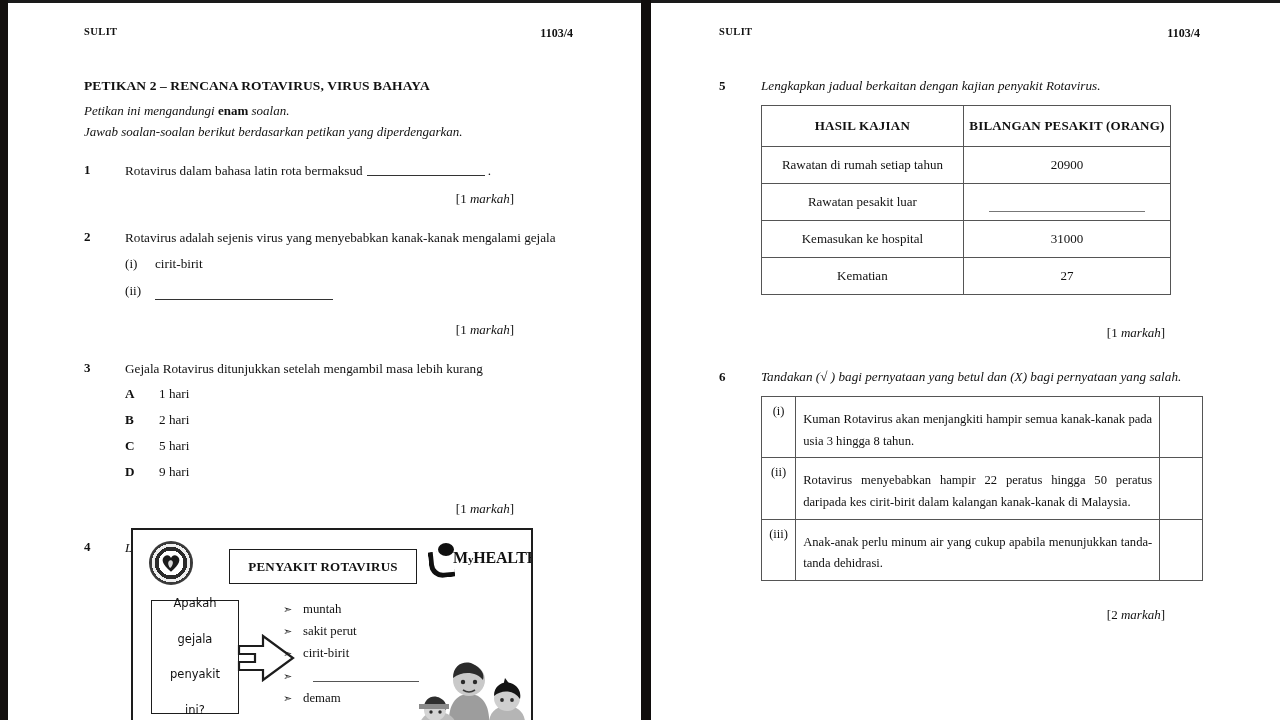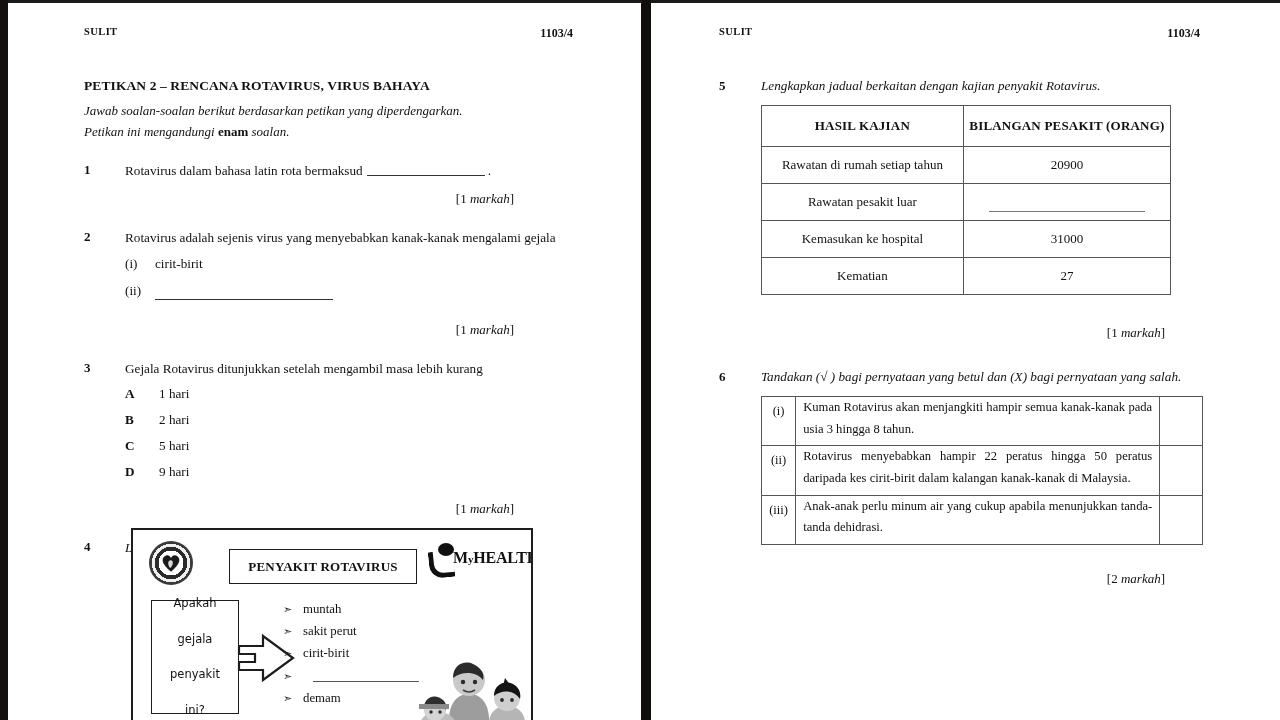--- a/index.html
+++ b/index.html
@@ -332,21 +332,21 @@
     vertical-align: top;
     line-height: 1.72;
   }
   .t6 .rom {
     width: 34px;
     text-align: center;
     padding-top: 4px;
   }
   .t6 .stmt {
     width: 364px;
-    padding: 0 7px 5px 7px;
+    padding: 12px 7px 5px 7px;
     text-align: justify;
     text-align-last: left;
   }
   .t6 .ansbox { width: 44px; }
 
   .markah-r {
     text-align: right;
     font-size: 13px;
     padding-right: 74px;
   }
@@ -363,23 +363,23 @@
 
     <div class="pg-header">
       <span>SULIT</span>
       <span class="code">1103/4</span>
     </div>
 
     <div class="body-left">
 
       <div class="petikan-title">PETIKAN 2 – RENCANA ROTAVIRUS, VIRUS BAHAYA</div>
 
+      <div class="ital"><span>Petikan ini mengandungi </span><b>enam</b><span> soalan.</span></div>
+
       <div class="ital">Jawab soalan-soalan berikut berdasarkan petikan yang diperdengarkan.</div>
-
-      <div class="ital"><span>Petikan ini mengandungi </span><b>enam</b><span> soalan.</span></div>
 
       <div class="q">
         <div class="q-num">1</div>
         <div class="q-body">
           <span>Rotavirus dalam bahasa latin rota bermaksud</span><span class="blank-inline"></span><span>.</span>
         </div>
       </div>
       <div class="markah">[1 <i title="[1 markah]">markah</i>]</div>
 
       <div class="q">

